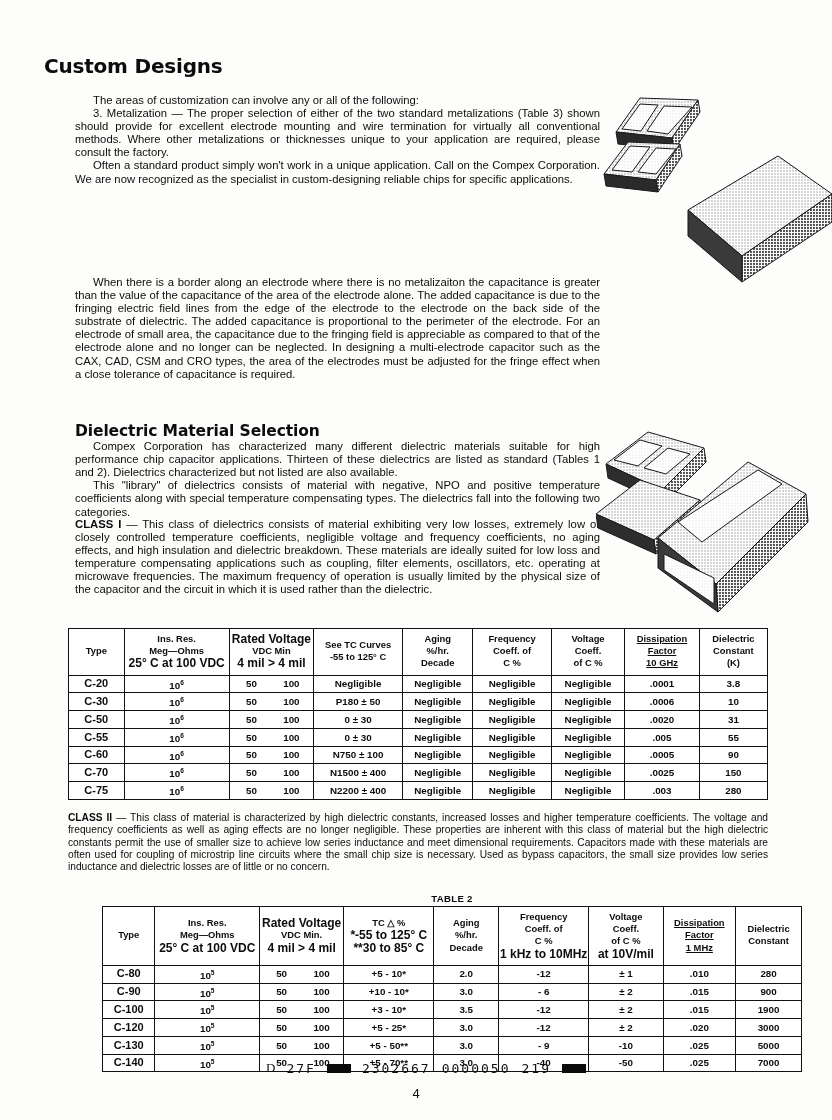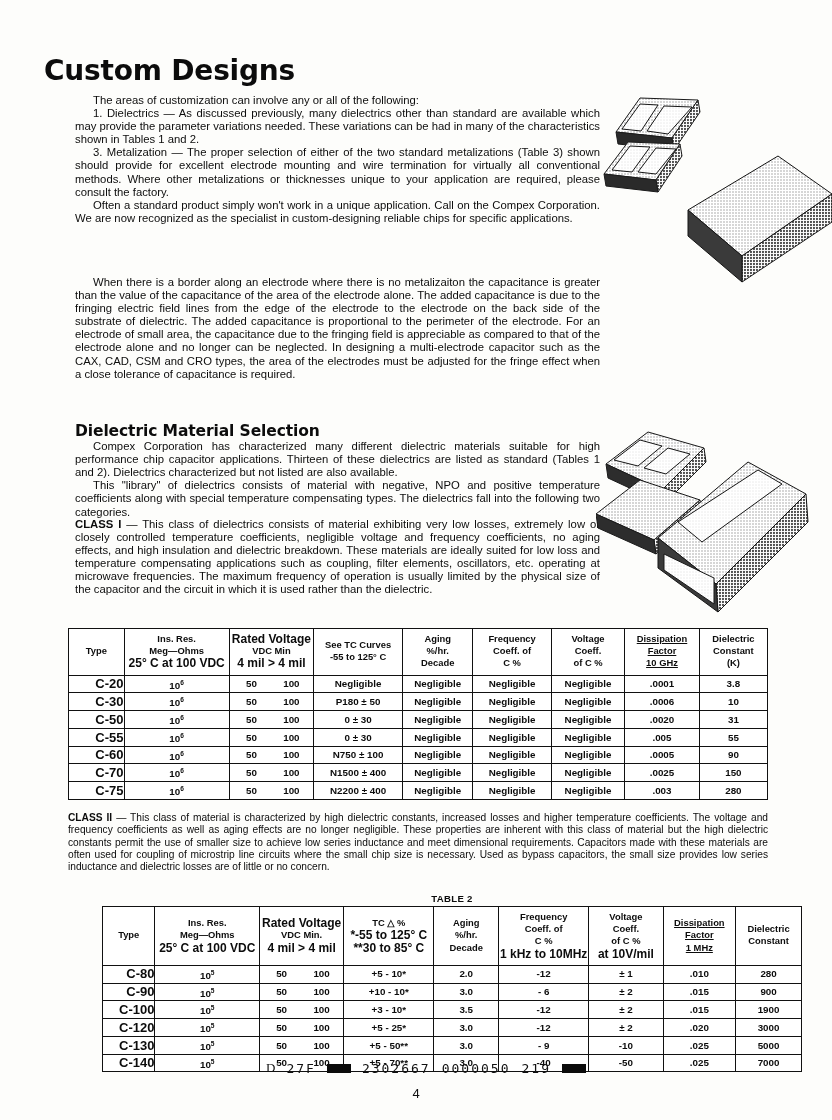--- a/index.html
+++ b/index.html
@@ -9,21 +9,21 @@
     font-family:"Liberation Sans", sans-serif;
     color:#0c0c0c;
     position:relative;
     overflow:hidden;
   }
   .page{position:relative;width:832px;height:1120px;}
 
   
   .h1{
     position:absolute;left:44px;top:54px;
-    font-size:28px;font-weight:bold;letter-spacing:-0.2px;
+    font-size:20px;font-weight:bold;letter-spacing:-0.2px;
     font-family:"DejaVu Sans", sans-serif;
   }
   .h2{
     font-size:15.5px;font-weight:bold;
     font-family:"DejaVu Sans", sans-serif;
     letter-spacing:-0.1px;
     margin:0 0 2px 0;
   }
 
   
@@ -60,21 +60,21 @@
   table.spec thead th{
     padding:4px 1px 5px 1px;
     line-height:12.2px;
     font-size:9.4px;
   }
   table.spec thead th .ln{display:block;white-space:nowrap;}
   table.spec thead th .sm{font-size:12px;}
   table.spec tbody td{
     height:13.5px;line-height:13.5px;font-size:9.8px;
   }
-  table.spec tbody tr td:first-child{font-size:13px;text-align:right;}
+  table.spec tbody tr td:first-child{font-size:11px;}
   .dual{display:flex;justify-content:center;gap:18px;}
   .dual span{display:inline-block;min-width:22px;}
   sup{font-size:6.6px;vertical-align:super;}
 
   
   .c-type{width:62px;}
   .c-ins{width:104px;}
   .c-rv{width:82px;}
   .c-tc{width:92px;}
   .c-ag{width:74px;}
@@ -108,21 +108,20 @@
 </style>
 </head>
 <body>
 
 <div class="page">
 
   <div class="h1">Custom Designs</div>
 
   <div class="col" style="top:94px;">
     <p class="noind" style="text-indent:18px;">The areas of customization can involve any or all of the following:</p>
-    <p>1. Dielectrics — As discussed previously, many dielectrics other than standard are available which may provide the parameter variations needed. These variations can be had in many of the characteristics shown in Tables 1 and 2.</p>
     <p>3. Metalization — The proper selection of either of the two standard metalizations (Table 3) shown should provide for excellent electrode mounting and wire termination for virtually all conventional methods. Where other metalizations or thicknesses unique to your application are required, please consult the factory.</p>
     <p>Often a standard product simply won't work in a unique application. Call on the Compex Corporation. We are now recognized as the specialist in custom-designing reliable chips for specific applications.</p>
   </div>
 
   <div class="col" style="top:276px;">
     <p>When there is a border along an electrode where there is no metalizaiton the capacitance is greater than the value of the capacitance of the area of the electrode alone. The added capacitance is due to the fringing electric field lines from the edge of the electrode to the electrode on the back side of the substrate of dielectric. The added capacitance is proportional to the perimeter of the electrode. For an electrode of small area, the capacitance due to the fringing field is appreciable as compared to that of the electrode alone and no longer can be neglected. In designing a multi-electrode capacitor such as the CAX, CAD, CSM and CRO types, the area of the electrodes must be adjusted for the fringe effect when a close tolerance of capacitance is required.</p>
   </div>
 
   <div class="col" style="top:425px;">
     <div class="h2">Dielectric Material Selection</div>

